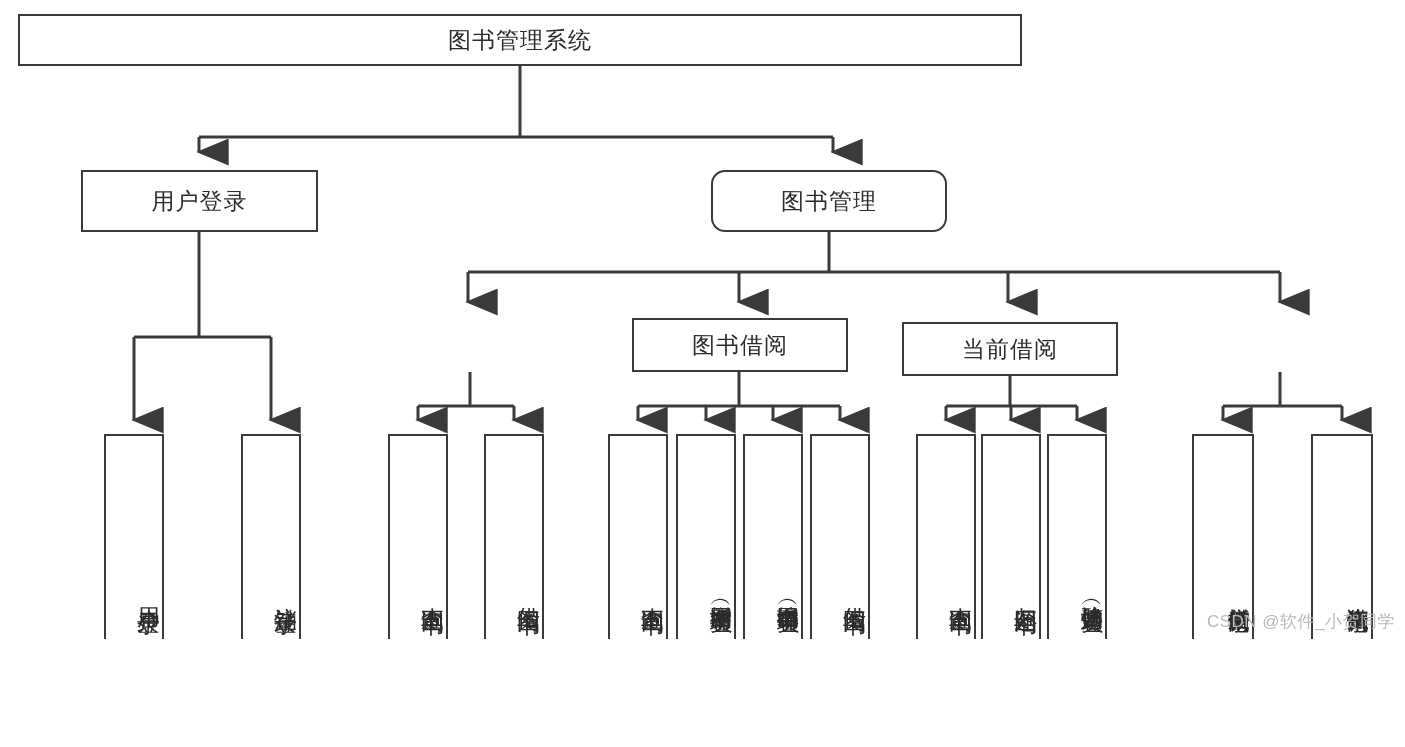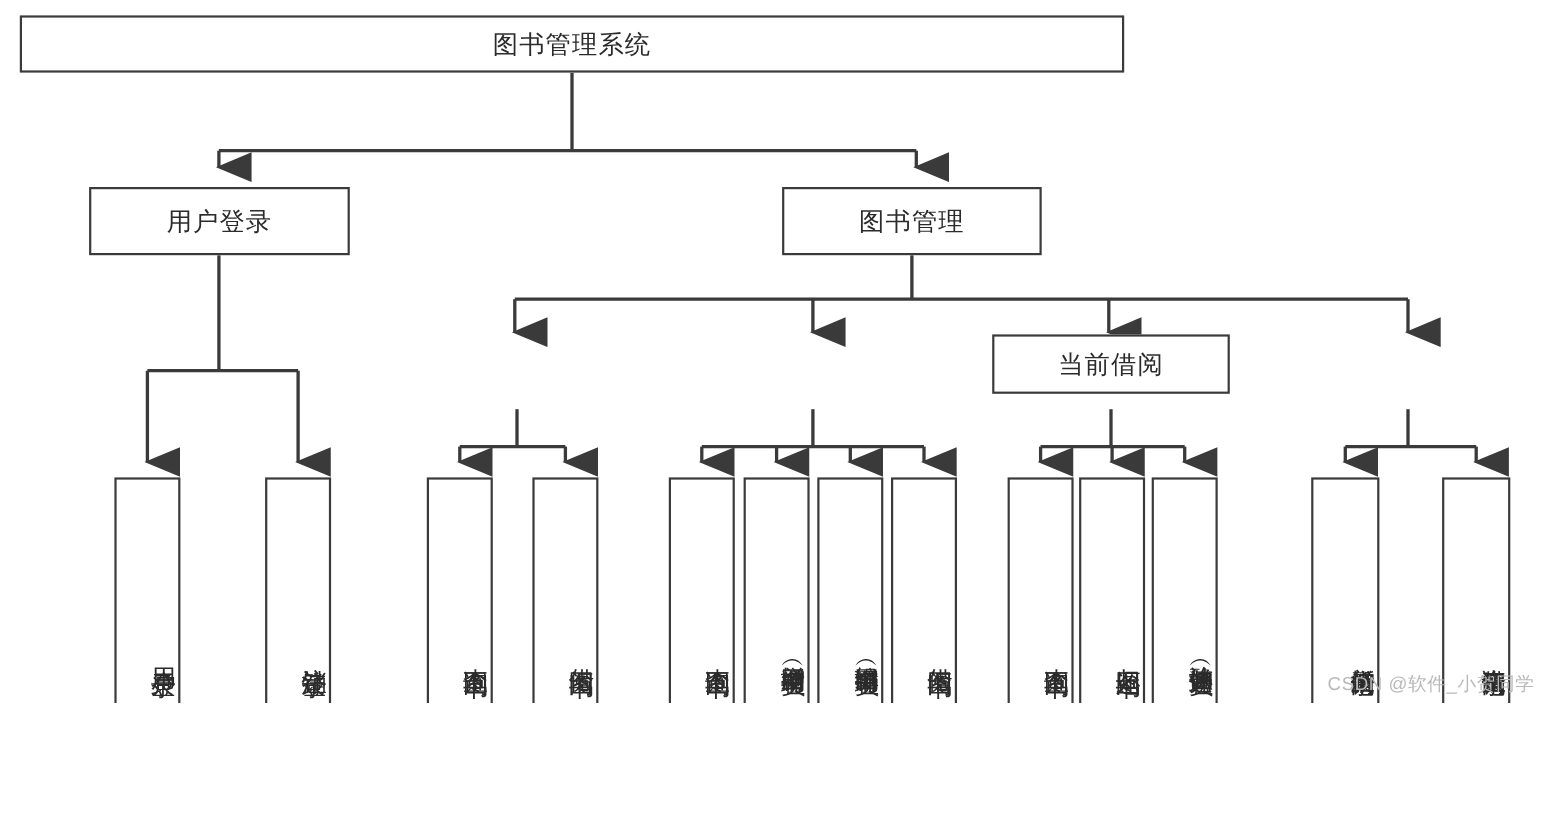--- a/index.html
+++ b/index.html
@@ -119,25 +119,28 @@
     </g>
   </svg>
 
   <div class="node horiz" style="left:18px; top:14px; width:1004px; height:52px;">
     <span>图书管理系统</span>
   </div>
 
   <div class="node horiz" style="left:81px; top:170px; width:237px; height:62px;">
     <span>用户登录</span>
   </div>
-  <div class="node horiz" style="left:711px; top:170px; width:236px; height:62px;">
+  <div class="node horiz" style="left:711px; top:170px; width:236px; height:62px;border-radius:14px;">
     <span>图书管理</span>
   </div>
 
-  <div class="node horiz" style="left:902px; top:304px; width:216px; height:54px;">
+  <div class="node horiz" style="left:632px; top:318px; width:216px; height:54px;">
+    <span>图书借阅</span>
+  </div>
+  <div class="node horiz" style="left:902px; top:322px; width:216px; height:54px;">
     <span>当前借阅</span>
   </div>
 
   <div class="node vert" style="left:104px; top:434px; width:60px; height:299px;">
     <span>用户登录</span>
   </div>
   <div class="node vert" style="left:241px; top:434px; width:60px; height:299px;">
     <span>注销登录</span>
   </div>
 

